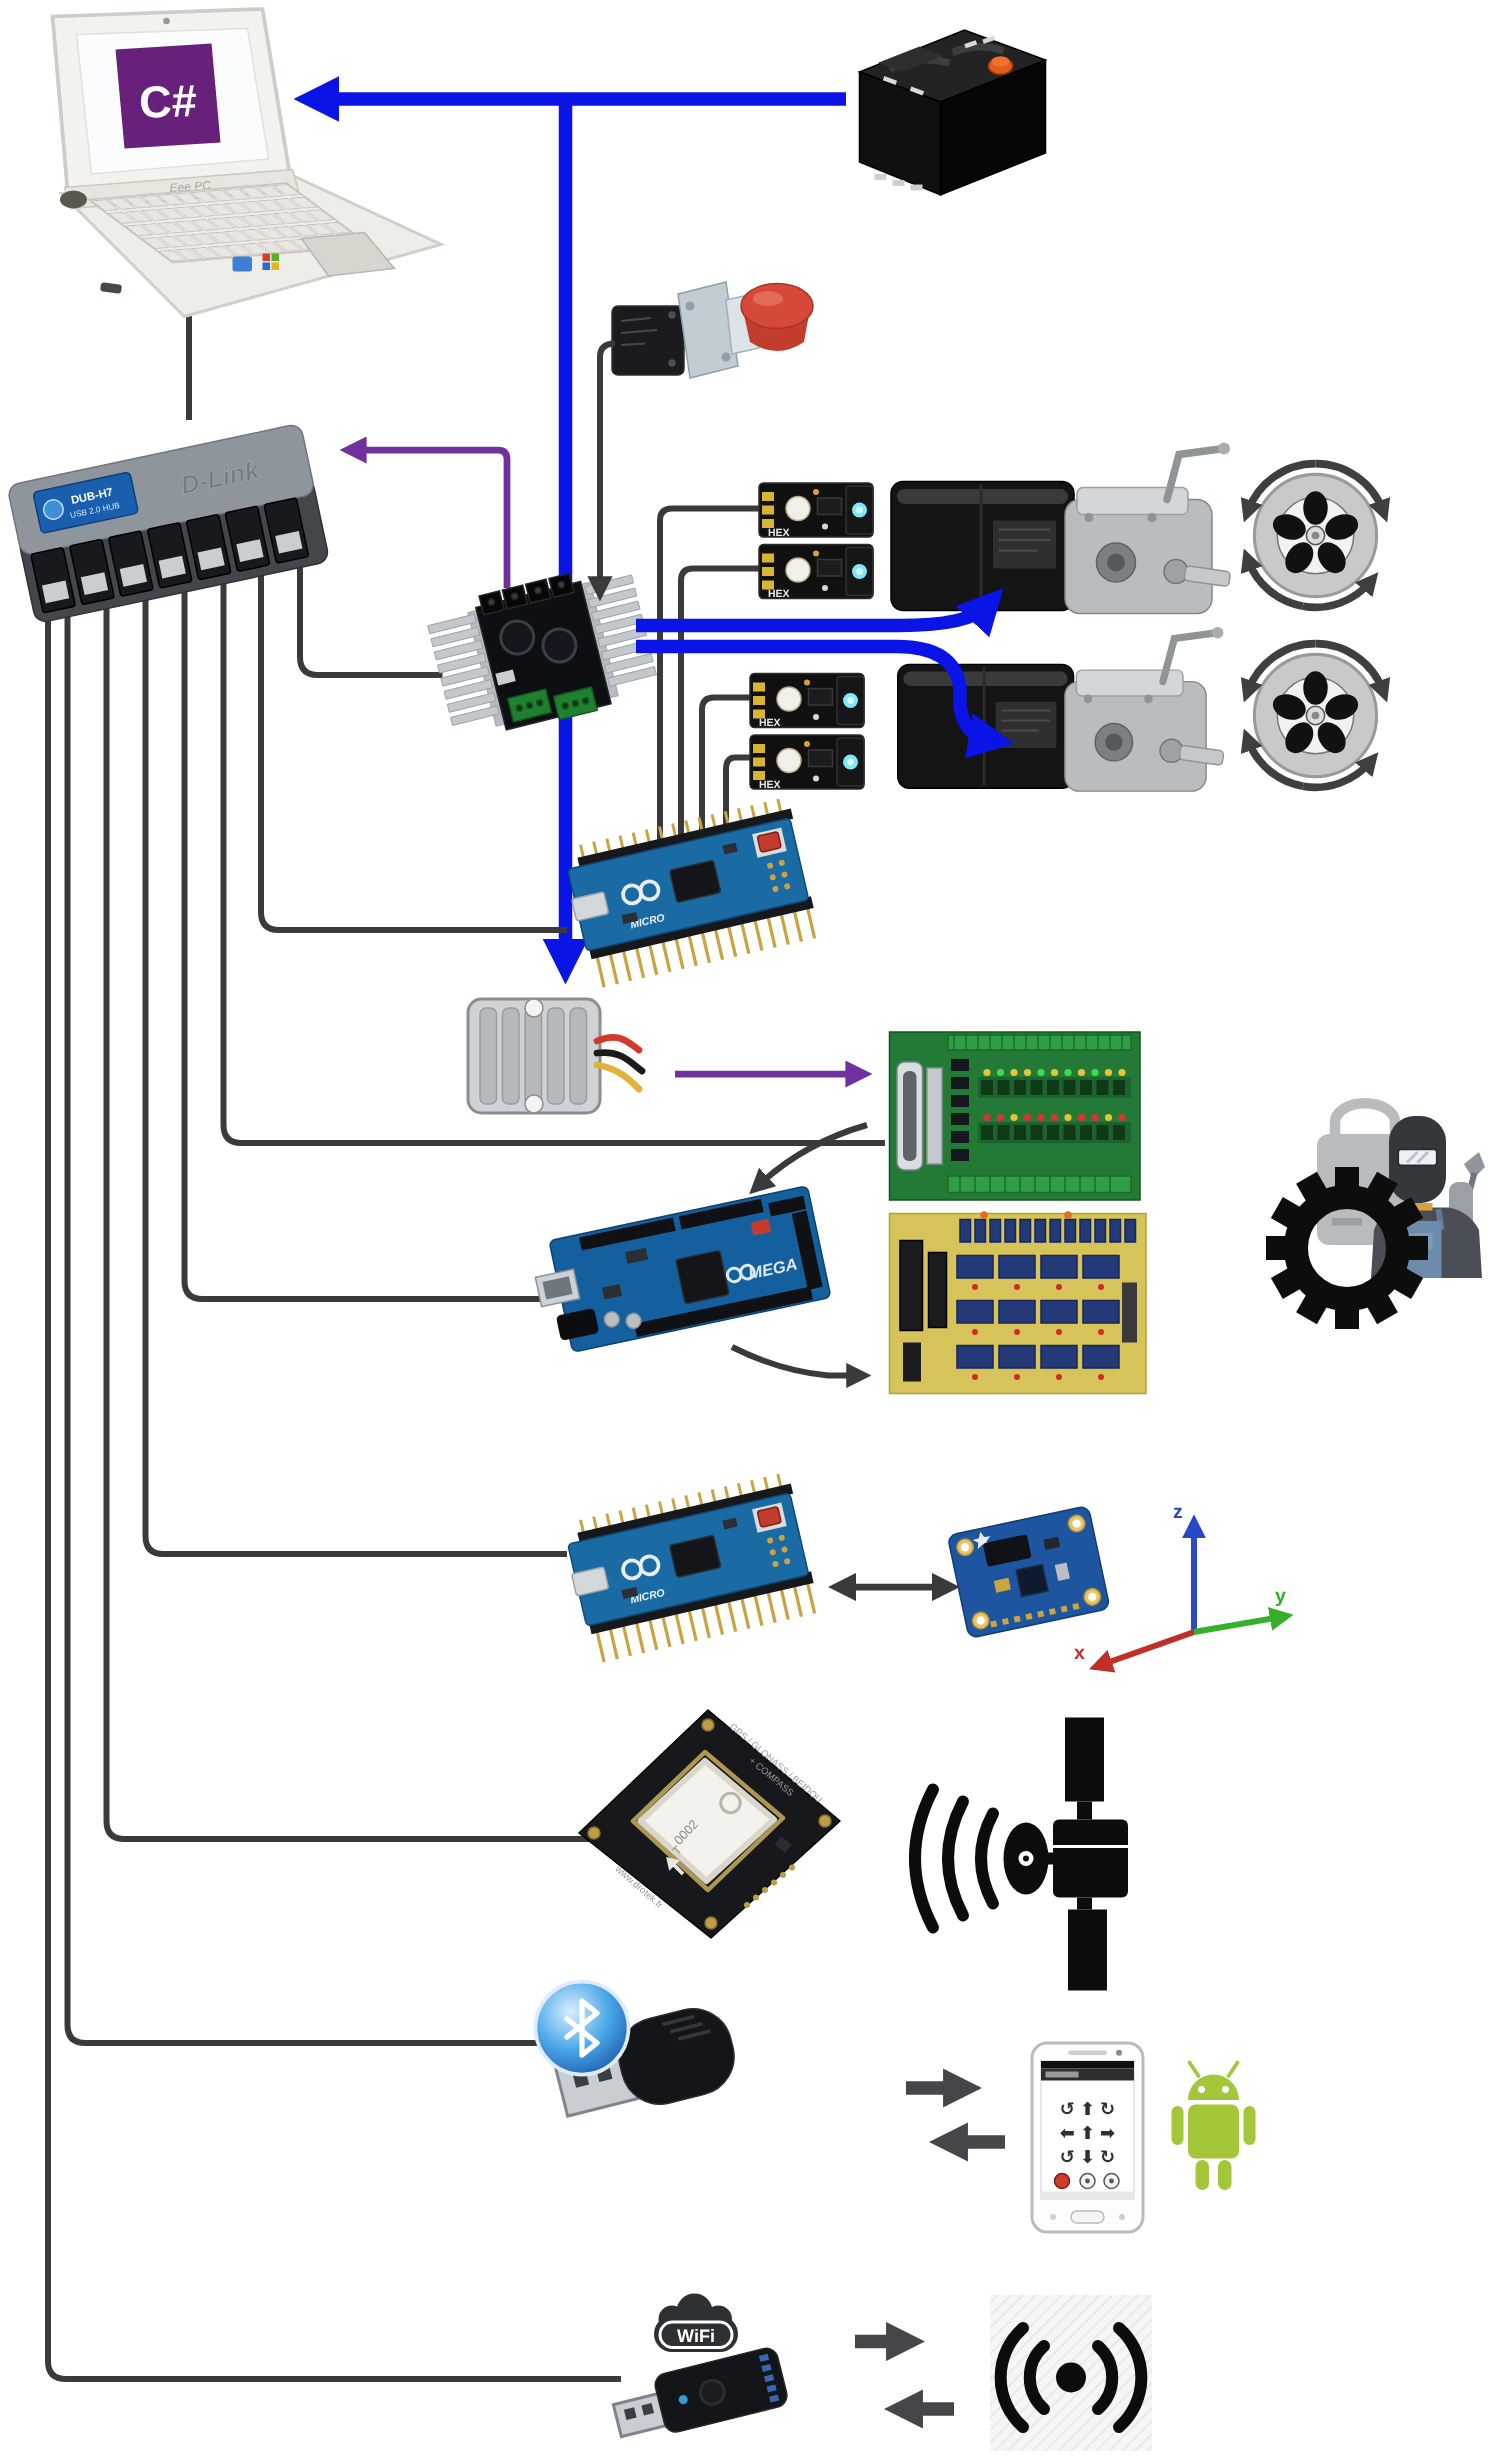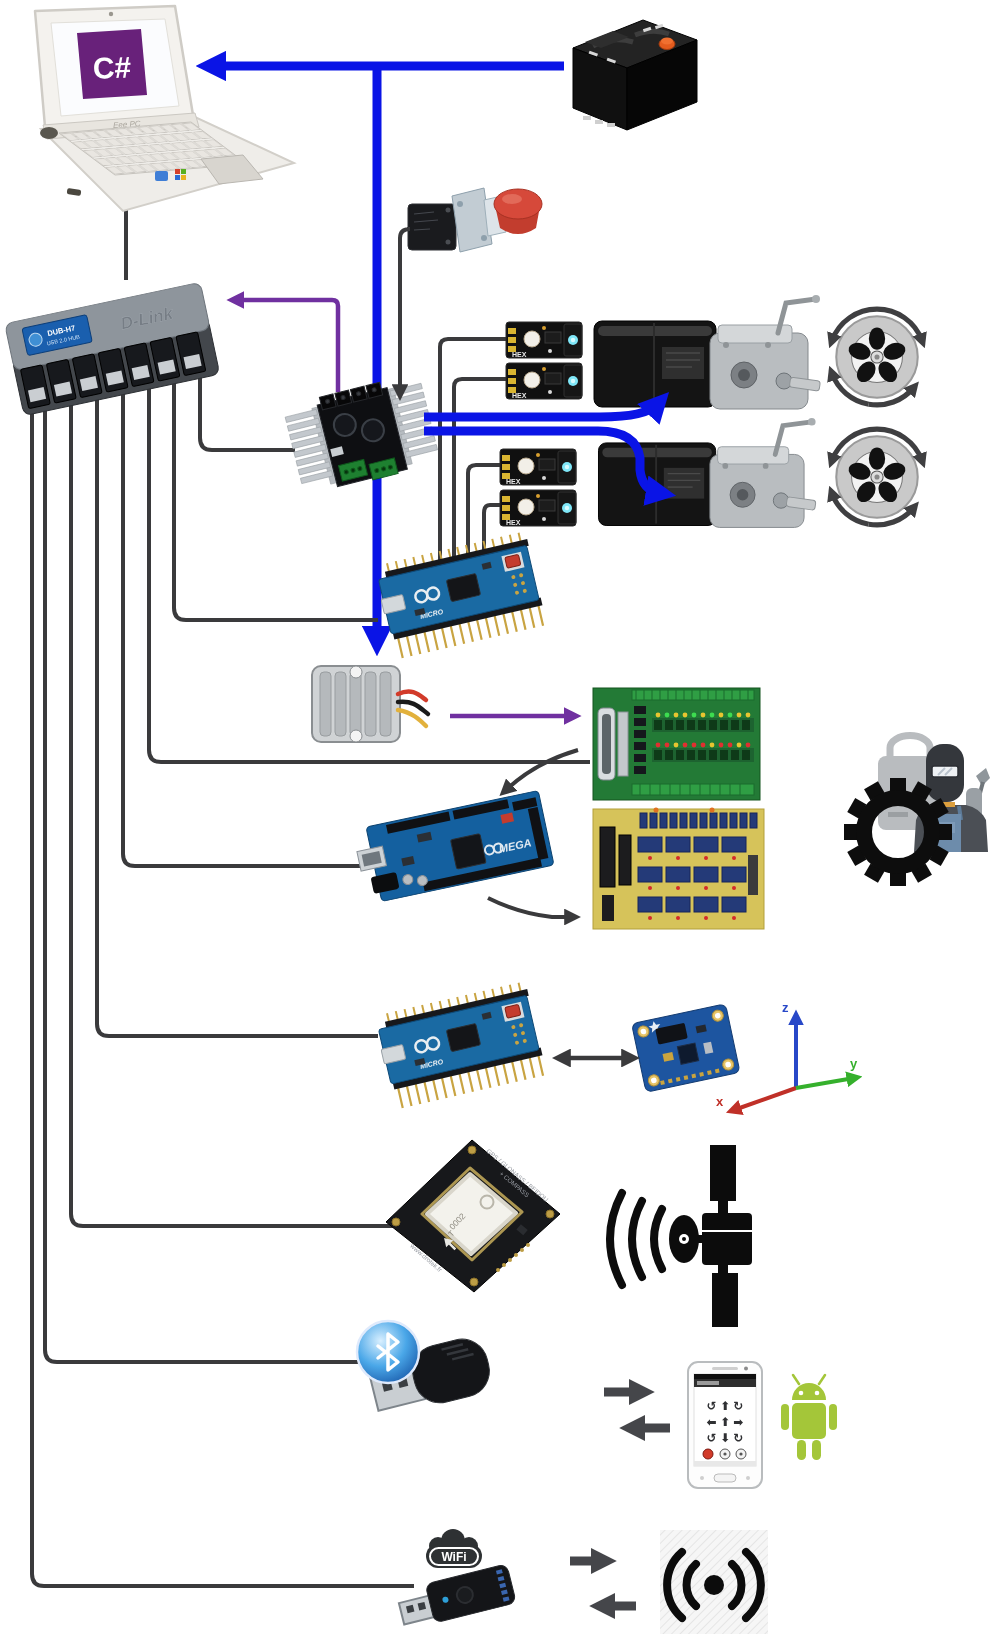--- a/index.html
+++ b/index.html
@@ -858,21 +858,21 @@
   </g>
   <g stroke="#a4c639" stroke-width="2.5" stroke-linecap="round">
     <line x1="31" y1="14" x2="25" y2="5"></line>
           <line x1="51" y1="14" x2="57" y2="5"></line>
   </g>
   <circle cx="33" cy="23" r="2.3" fill="#fff"></circle>
   <circle cx="49" cy="23" r="2.3" fill="#fff"></circle>
 </svg>
 </div>
 
-<div class="comp" style="left:376px;top:1450px;width:148px;height:180px">
+<div class="comp" style="left:386px;top:1450px;width:148px;height:180px">
 <svg viewBox="0 0 148 180">
   <g transform="rotate(-14 85 150)">
     <rect x="24" y="138" width="32" height="22" fill="#c9ced2" stroke="#7e858b" stroke-width="2"></rect>
     <rect x="30" y="143" width="7" height="7" fill="#3a3e42"></rect>
     <rect x="42" y="143" width="7" height="7" fill="#3a3e42"></rect>
     <rect x="54" y="126" width="84" height="40" rx="8" fill="#141518" stroke="#26282c"></rect>
     <circle cx="70" cy="146" r="3" fill="#2e9fd8"></circle>
     <circle cx="90" cy="146" r="8" fill="#1a1c1f" stroke="#2b2d31" stroke-width="2"></circle>
     <g fill="#3a66b0">
       <rect x="126" y="130" width="6" height="4"></rect>

